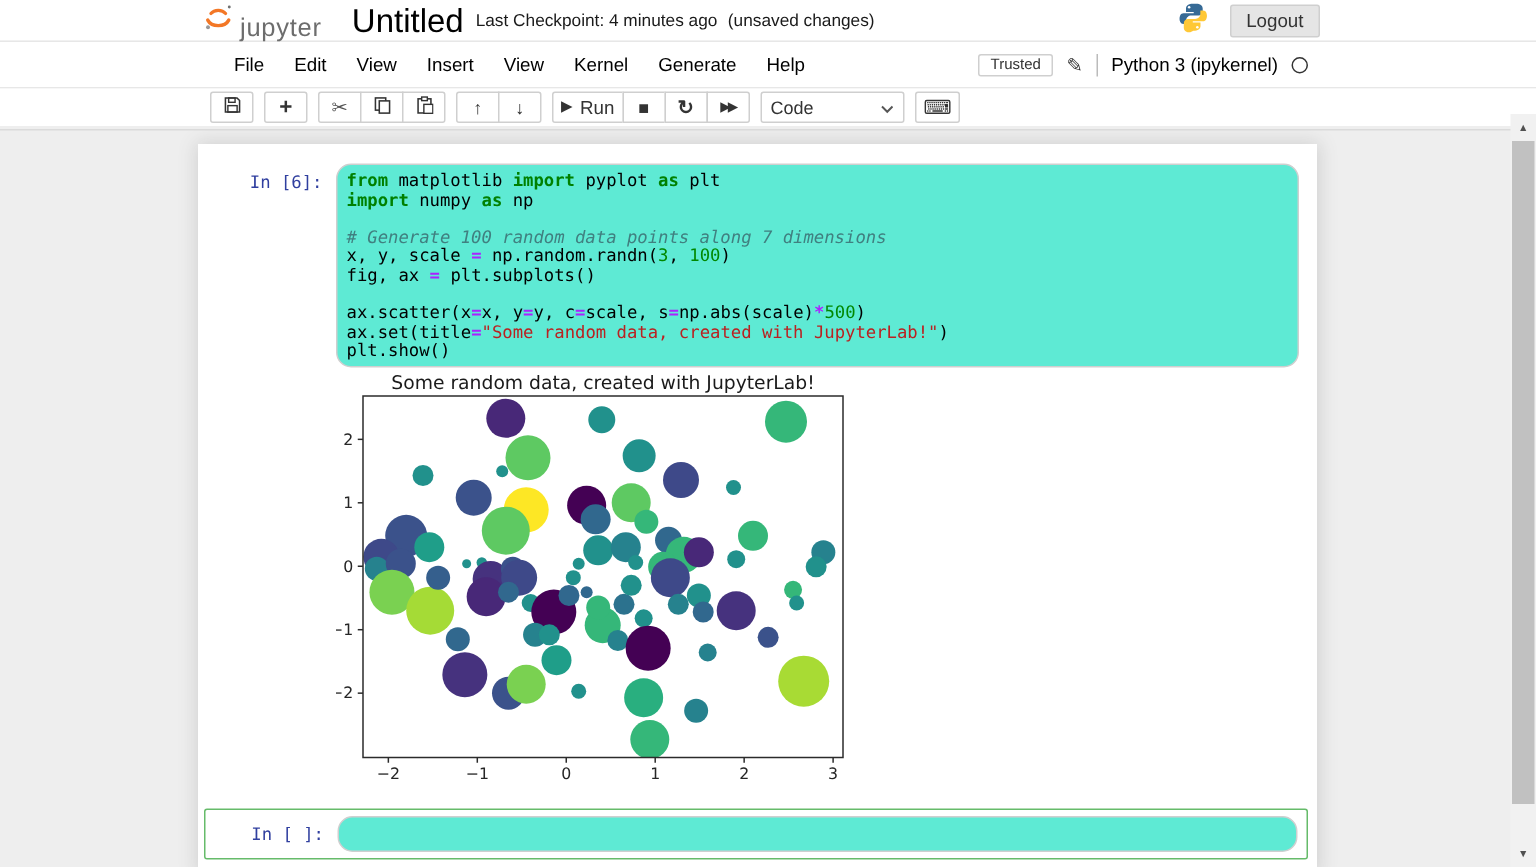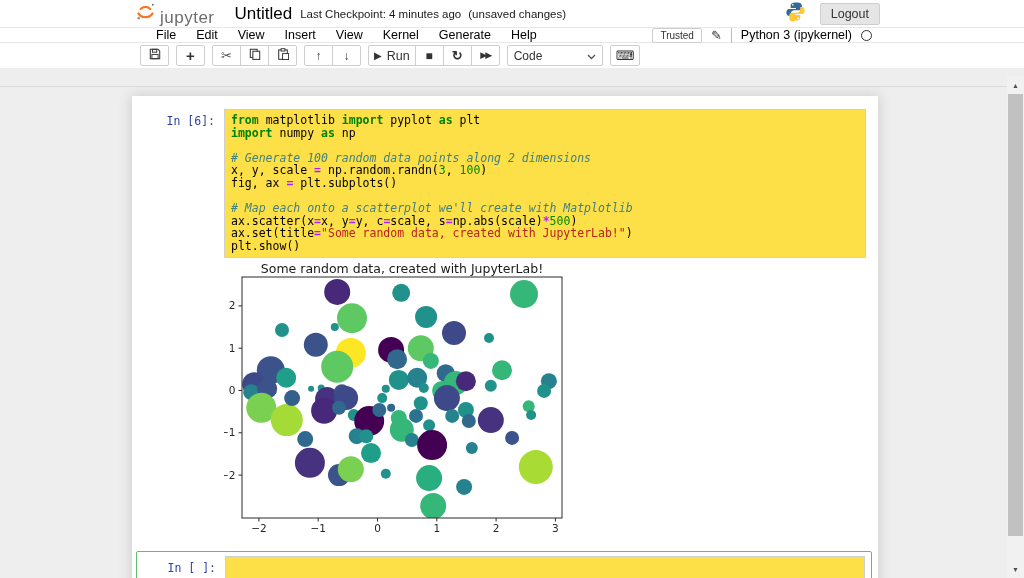--- a/index.html
+++ b/index.html
@@ -7,31 +7,31 @@
   body {
     width:1024px; height:578px; overflow:hidden; position:relative;
     background:#eeeeee; font-family:"Liberation Sans", sans-serif; color:#000;
   }
   
   .nb-header {
     height:27px; background:#fff; display:flex; align-items:center;
   }
   .logo-link { display:flex; align-items:flex-end; margin-left:135px; text-decoration:none; cursor:pointer; }
   .logo-text { font-size:17px; color:#6d6d6d; letter-spacing:0.5px; margin-left:4px; line-height:1;text-align:center; }
-  .nb-title { margin-left:20px; font-size:17px; color:#000; cursor:pointer; }
+  .nb-title { margin-left:20px; font-size:22px; color:#000; cursor:pointer; }
   .checkpoint { margin-left:8px; font-size:11.5px; color:#1a1a1a; }
   .unsaved { margin-left:7px; font-size:11.5px; color:#1a1a1a; }
   .header-right { margin-left:auto; display:flex; align-items:center; gap:14px; padding-right:144px; }
   .logout-btn {
     font-family:inherit; font-size:12.5px; color:#333; background:#e5e5e5;
     border:1px solid #cfcfcf; border-radius:2px; padding:3px 10px; cursor:pointer;
   }
   
   .menubar {
-    height:16px; background:#fff; border-top:1px solid #e7e7e7; border-bottom:1px solid #e7e7e7;
+    height:32px; background:#fff; border-top:1px solid #e7e7e7; border-bottom:1px solid #e7e7e7;
     display:flex; align-items:center; font-size:12.5px;
   }
   .menubar ul { list-style:none; margin:0; padding:0 0 0 146px; display:flex; }
   .menubar li { padding:0 10px; cursor:pointer; color:#000; }
   .menu-right { margin-left:auto; display:flex; align-items:center; gap:9px; padding-right:152px; }
   .trusted-badge { font-size:10px; color:#333; border:1px solid #cfcfcf; border-radius:2px; padding:1px 7px; background:#fff; }
   .pencil { font-size:13px; color:#333; cursor:pointer; }
   .vdivider { width:1px; height:15px; background:#bbb; }
   .kernel-name { font-size:12.5px; color:#000; }
   .kernel-circle { width:11px; height:11px; border:1.4px solid #333; border-radius:50%; display:inline-block; }
@@ -63,22 +63,22 @@
   .notebook-container {
     margin:9px 0 0 132px; width:746px; min-height:478px; background:#fff;
     box-shadow:0 0 12px 1px rgba(87,87,87,0.2); padding:13px 0 10px 0;
   }
   .input-row { display:flex; align-items:flex-start; }
   .prompt {
     width:92px; flex:0 0 92px; text-align:right; padding-right:9px; padding-top:5px;
     font-family:"DejaVu Sans Mono", monospace; font-size:11.5px; color:#303F9F; white-space:nowrap;
   }
   .input-area {
-    flex:1; margin-right:12px; background:#fde047; border:1px solid #cfcfcf;
-    border-radius:0; padding:4px 6px; min-height:24px; cursor:text;
+    flex:1; margin-right:12px; background:#5eead4; border:1px solid #cfcfcf;
+    border-radius:10px; padding:4px 6px; min-height:24px; cursor:text;
   }
   pre.code {
     margin:0; font-family:"DejaVu Sans Mono", monospace; font-size:11.5px;
     line-height:12.6px; color:#000; white-space:pre;
   }
   .kw  { color:#008000; font-weight:bold; }
   .cm  { color:#408080; font-style:italic; }
   .op  { color:#AA22FF; font-weight:bold; }
   .num { color:#080; }
   .str { color:#BA2121; }
@@ -231,25 +231,24 @@
 <main class="site">
   <div class="notebook-container">
 
     <div class="cell">
       <div class="input-row">
         <div class="prompt">In [6]:</div>
         <div class="input-area">
           <pre class="code" id="code-1"><span class="kw">from</span> matplotlib <span class="kw">import</span> pyplot <span class="kw">as</span> plt
 <span class="kw">import</span> numpy <span class="kw">as</span> np
 
-<span class="cm"># Generate 100 random data points along 2 dimensions</span>
+<span class="cm"># Generate 100 random data points along 7 dimensions</span>
 x, y, scale <span class="op">=</span> np.random.randn(<span class="num">3</span>, <span class="num">100</span>)
 fig, ax <span class="op">=</span> plt.subplots()
 
-<span class="cm"># Map each onto a scatterplot we'll create with Matplotlib</span>
 ax.scatter(x<span class="op">=</span>x, y<span class="op">=</span>y, c<span class="op">=</span>scale, s<span class="op">=</span>np.abs(scale)<span class="op">*</span><span class="num">500</span>)
 ax.set(title<span class="op">=</span><span class="str">"Some random data, created with JupyterLab!"</span>)
 plt.show()</pre>
         </div>
       </div>
       <div class="output-row">
         <div class="prompt"></div>
         <div class="output-area">
           <svg id="figure-svg" width="352" height="272" viewBox="0 0 352 272">
               <defs>

